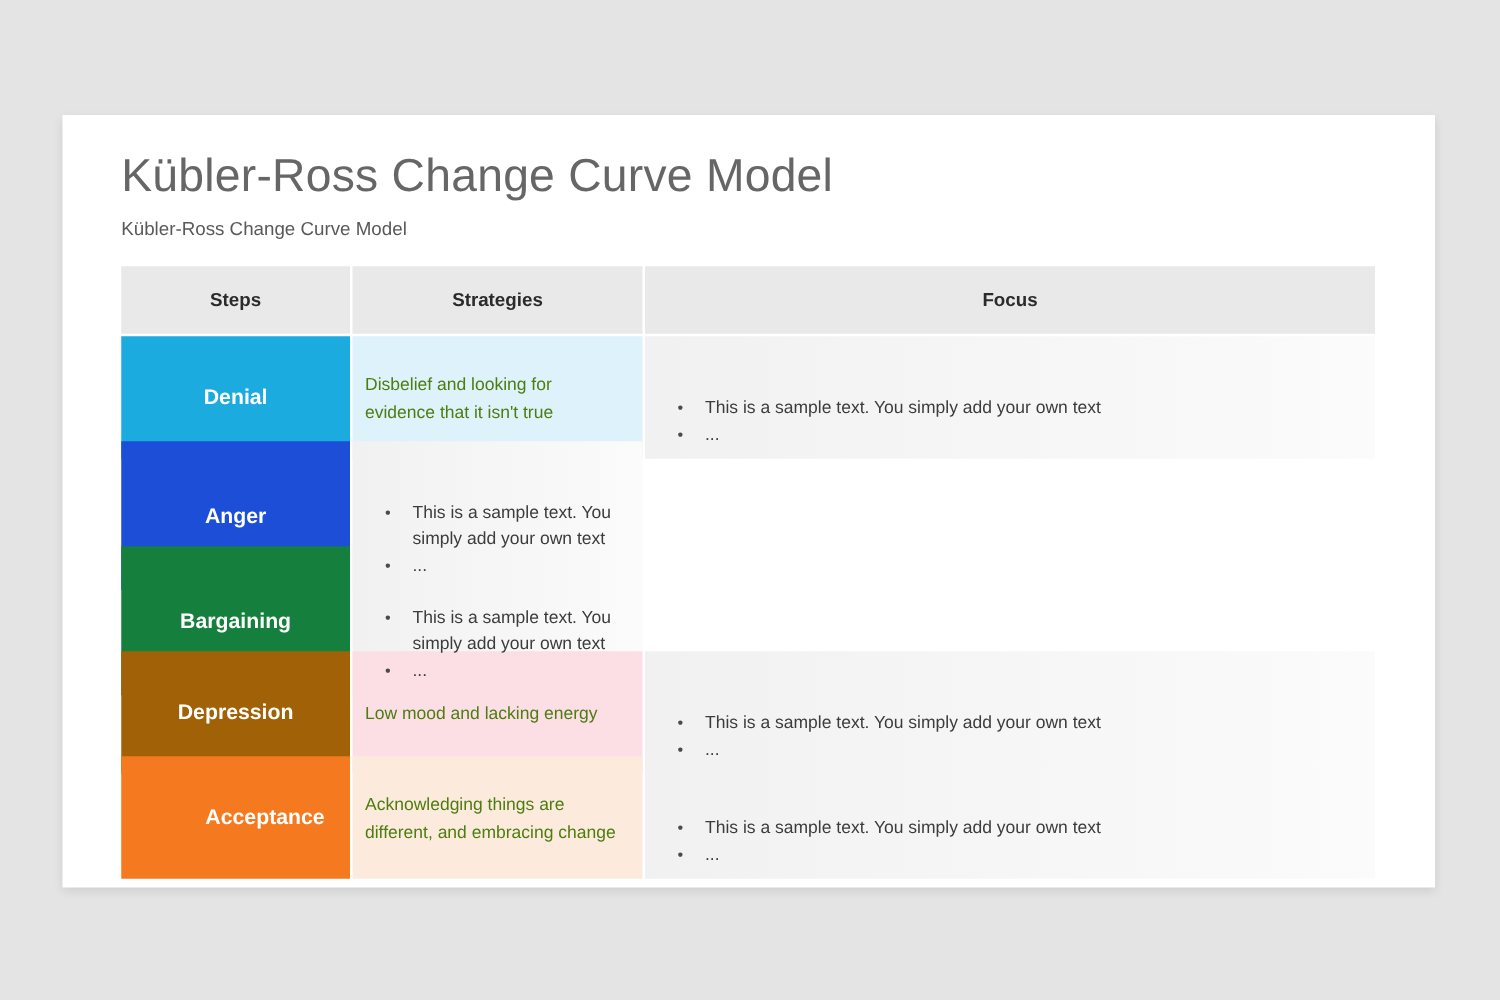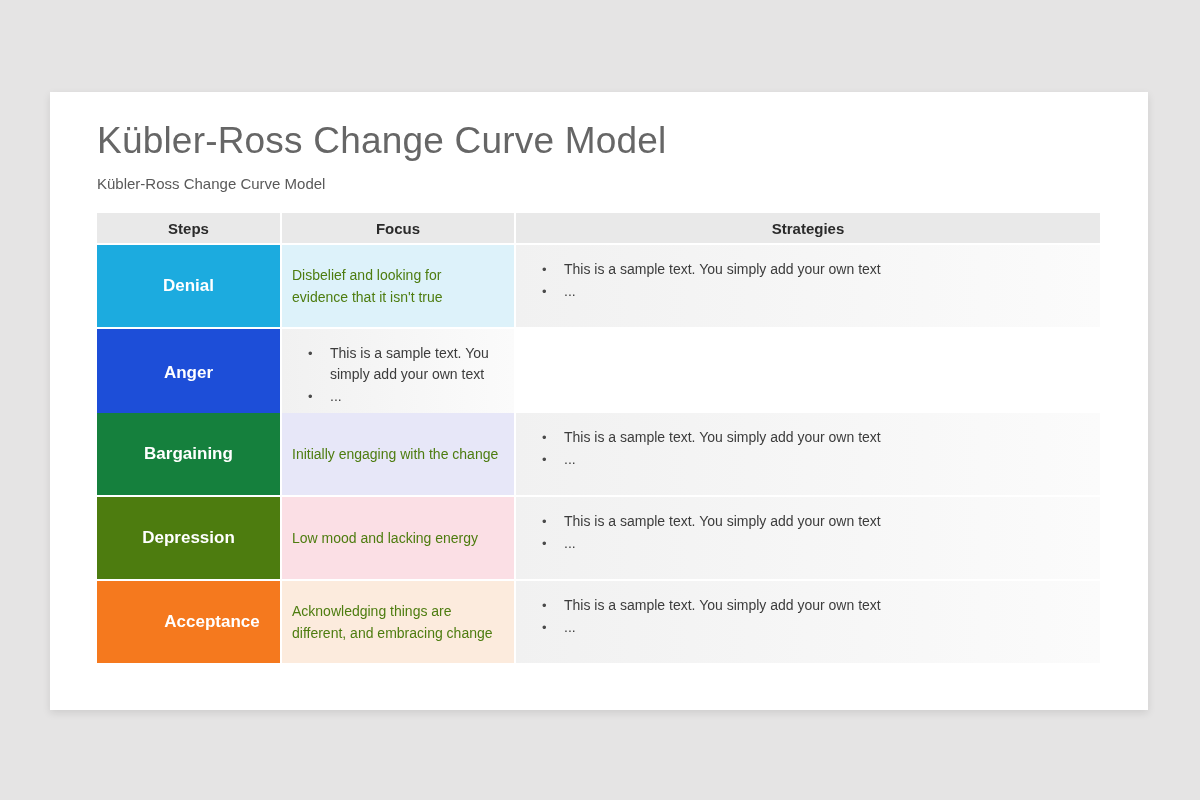--- a/index.html
+++ b/index.html
@@ -32,21 +32,21 @@
   }
   .table {
     margin-top: 21px;
     width: 1003px;
   }
   .thead, .tr {
     display: grid;
     grid-template-columns: 183px 232px 1fr;
     column-gap: 2px;
   }
-  .thead { height: 30px; }
+  .thead { height: 54px; }
   .th {
     background: #e9e9e9;
     color: #2b2b2b;
     font-weight: bold;
     font-size: 15px;
     display: flex;
     align-items: center;
     justify-content: center;
   }
   .tbody {
@@ -71,21 +71,21 @@
     font-size: 14px;
     line-height: 22px;
     color: #4d7c0f;
   }
   .td-strategies {
     background: linear-gradient(to right, #f1f1f1, #fbfbfb);
     padding: 14px 10px 8px 16px;
     font-size: 14px;
     color: #3c3c3c;
   }
-  ul.bullets { list-style: none; }
+  ul.bullets { list-style: none; margin-top: 32px; }
   ul.bullets li {
     position: relative;
     padding-left: 32px;
     line-height: 21px;
     margin-bottom: 1px;
   }
   ul.bullets li::before {
     content: "•";
     position: absolute;
     left: 10px;
@@ -98,22 +98,22 @@
 <body>
 
 <div class="card">
   <div class="card-inner">
     <h1 class="title">Kübler-Ross Change Curve Model</h1>
     <div class="subtitle">Kübler-Ross Change Curve Model</div>
 
     <div class="table">
       <div class="thead">
         <div class="th">Steps</div>
+        <div class="th">Strategies</div>
         <div class="th">Focus</div>
-        <div class="th">Strategies</div>
       </div>
       <div class="tbody" id="rows">
   <div class="tr">
     <div class="td-step" style="background: rgb(28, 171, 223);">Denial</div>
     <div class="td-focus" style="background: rgb(221, 242, 250);">Disbelief and looking for evidence that it isn't true</div>
     <div class="td-strategies">
       <ul class="bullets">
                 <li>This is a sample text. You simply add your own text</li>
                 <li>...</li>
               </ul>
@@ -125,31 +125,30 @@
     <div class="td-strategies">
       <ul class="bullets">
                 <li>This is a sample text. You simply add your own text</li>
                 <li>...</li>
               </ul>
     </div>
   </div>
 
   <div class="tr">
     <div class="td-step" style="background: #15803d;">Bargaining</div>
-    <div class="td-focus" style="background: rgb(231, 231, 248);">Initially engaging with the change</div>
     <div class="td-strategies">
       <ul class="bullets">
                 <li>This is a sample text. You simply add your own text</li>
                 <li>...</li>
               </ul>
     </div>
   </div>
 
   <div class="tr">
-    <div class="td-step" style="background: #4d7c0f;">Depression</div>
+    <div class="td-step" style="background: #a16207;">Depression</div>
     <div class="td-focus" style="background: rgb(251, 223, 229);">Low mood and lacking energy</div>
     <div class="td-strategies">
       <ul class="bullets">
                 <li>This is a sample text. You simply add your own text</li>
                 <li>...</li>
               </ul>
     </div>
   </div>
 
   <div class="tr">

